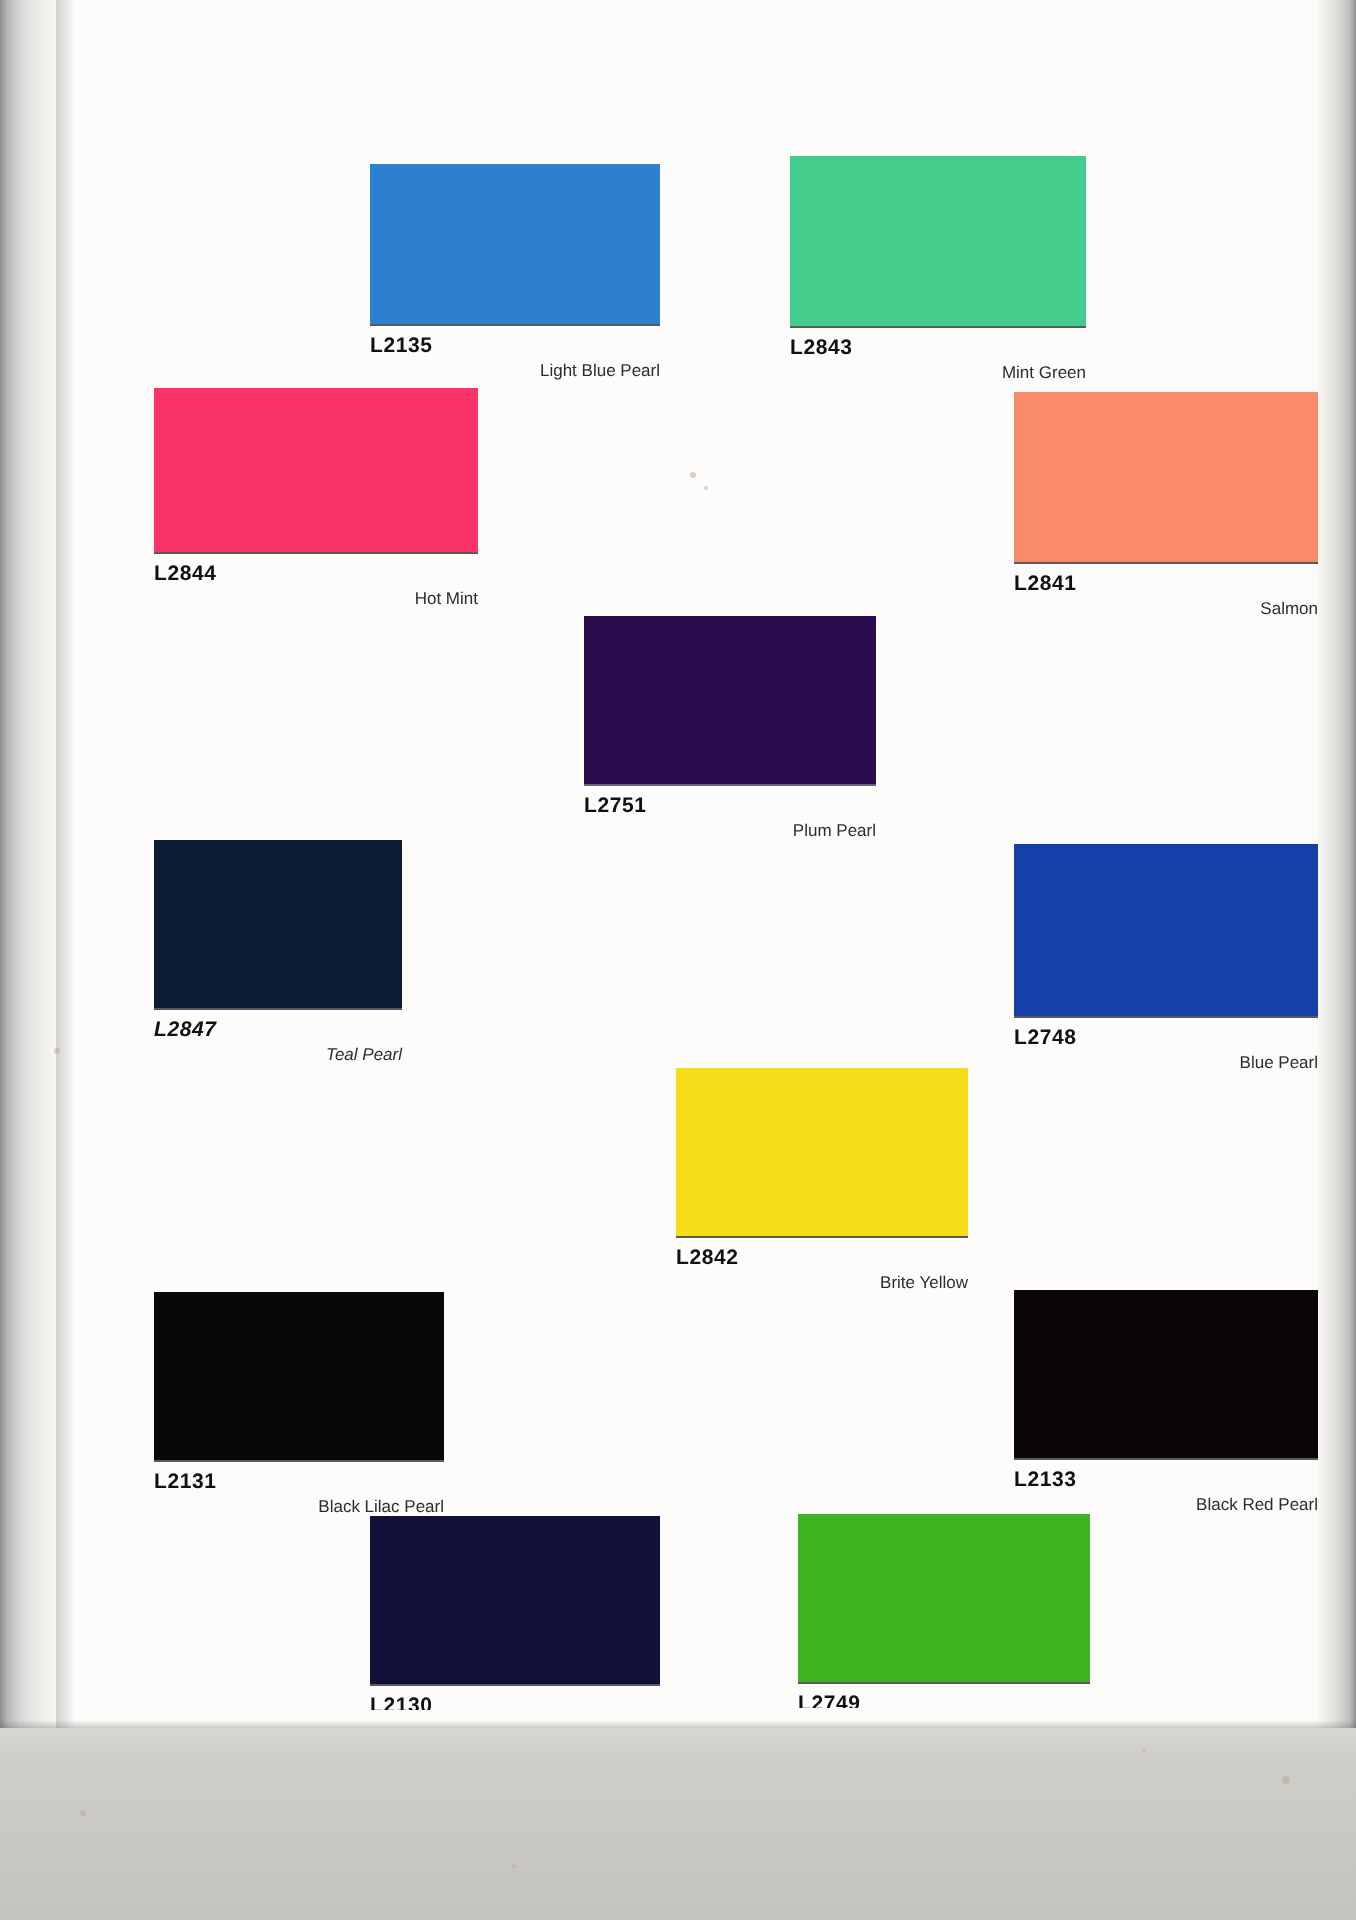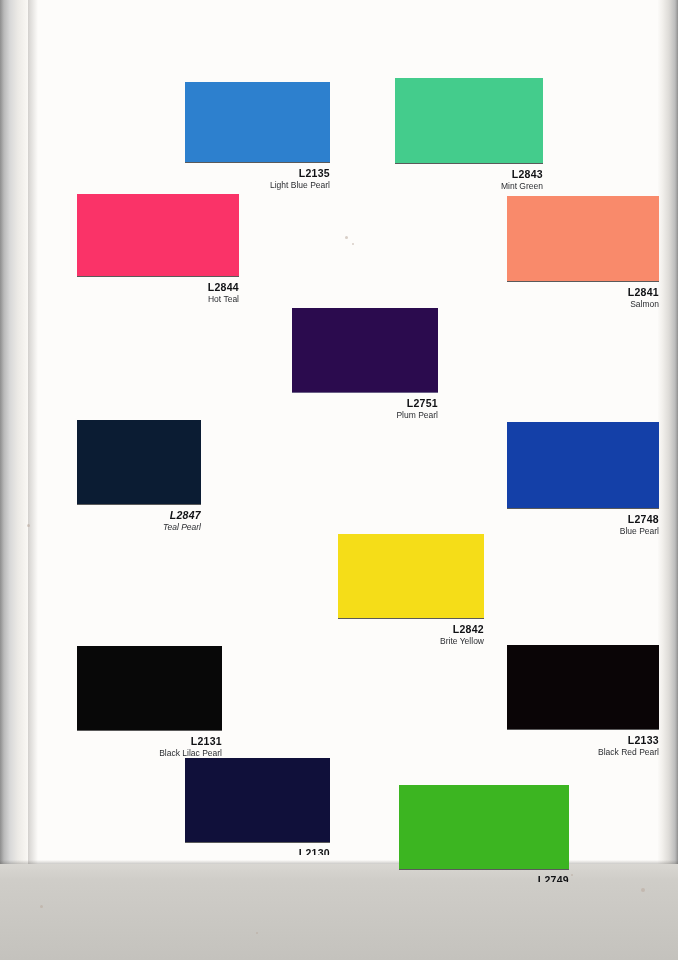--- a/index.html
+++ b/index.html
@@ -101,21 +101,21 @@
     height: 80px;
     display: block;
   }
   .swatch-rule {
     height: 1px;
     width: 100%;
     background: #5a5a5a;
     margin-top: 0px;
   }
   .swatch-code {
-    text-align: right;
+    text-align: left;
     font-size: 10.5px;
     font-weight: 700;
     color: #101114;
     margin-top: 5px;
     letter-spacing: 0.3px;
     line-height: 1.05;
   }
   .swatch-name {
     text-align: right;
     font-size: 8.5px;
@@ -153,21 +153,21 @@
       <div class="swatch-block" style="left: 395px; top: 78px; width: 148px;">
         <div class="swatch-chip" title="Mint Green" style="height: 85px; background: rgb(68, 204, 140);"></div>
         <div class="swatch-rule" style="background: rgb(90, 90, 90);"></div>
         <div class="swatch-code">L2843</div>
         <div class="swatch-name">Mint Green</div>
       </div>
       <div class="swatch-block" style="left: 77px; top: 194px; width: 162px;">
         <div class="swatch-chip" title="Hot Pink" style="height: 82px; background: rgb(250, 51, 104);"></div>
         <div class="swatch-rule" style="background: rgb(90, 90, 90);"></div>
         <div class="swatch-code">L2844</div>
-        <div class="swatch-name">Hot Teal</div>
+        <div class="swatch-name">Hot Mint</div>
       </div>
       <div class="swatch-block" style="left: 507px; top: 196px; width: 152px;">
         <div class="swatch-chip" title="Salmon" style="height: 85px; background: rgb(249, 138, 107);"></div>
         <div class="swatch-rule" style="background: rgb(90, 90, 90);"></div>
         <div class="swatch-code">L2841</div>
         <div class="swatch-name">Salmon</div>
       </div>
       <div class="swatch-block" style="left: 292px; top: 308px; width: 146px;">
         <div class="swatch-chip" title="Plum Pearl" style="height: 84px; background: rgb(43, 11, 78);"></div>
         <div class="swatch-rule" style="background: rgb(106, 95, 134);"></div>
@@ -202,21 +202,21 @@
         <div class="swatch-chip" title="Black Red Pearl" style="height: 84px; background: rgb(10, 5, 6);"></div>
         <div class="swatch-rule" style="background: rgb(90, 90, 90);"></div>
         <div class="swatch-code">L2133</div>
         <div class="swatch-name">Black Red Pearl</div>
       </div>
       <div class="swatch-block clipped" style="left: 185px; top: 758px; width: 145px;">
         <div class="swatch-chip" title="" style="height: 84px; background: rgb(16, 16, 58);"></div>
         <div class="swatch-rule" style="background: rgb(90, 90, 90);"></div>
         <div class="swatch-code">L2130</div>
       </div>
-      <div class="swatch-block clipped" style="left: 399px; top: 757px; width: 170px; margin-top: 28px;">
+      <div class="swatch-block clipped" style="left: 399px; top: 757px; width: 146px;">
         <div class="swatch-chip" title="" style="height: 84px; background: rgb(60, 181, 33);"></div>
         <div class="swatch-rule" style="background: rgb(90, 90, 90);"></div>
         <div class="swatch-code">L2749</div>
       </div>
     </div>
   <div id="speck-layer">
       <div class="speck" style="left: 345px; top: 236px; width: 3px; height: 3px;"></div>
       <div class="speck" style="left: 352px; top: 243px; width: 2px; height: 2px;"></div>
       <div class="speck" style="left: 27px; top: 524px; width: 3px; height: 3px;"></div>
       <div class="speck" style="left: 641px; top: 888px; width: 4px; height: 4px;"></div>

